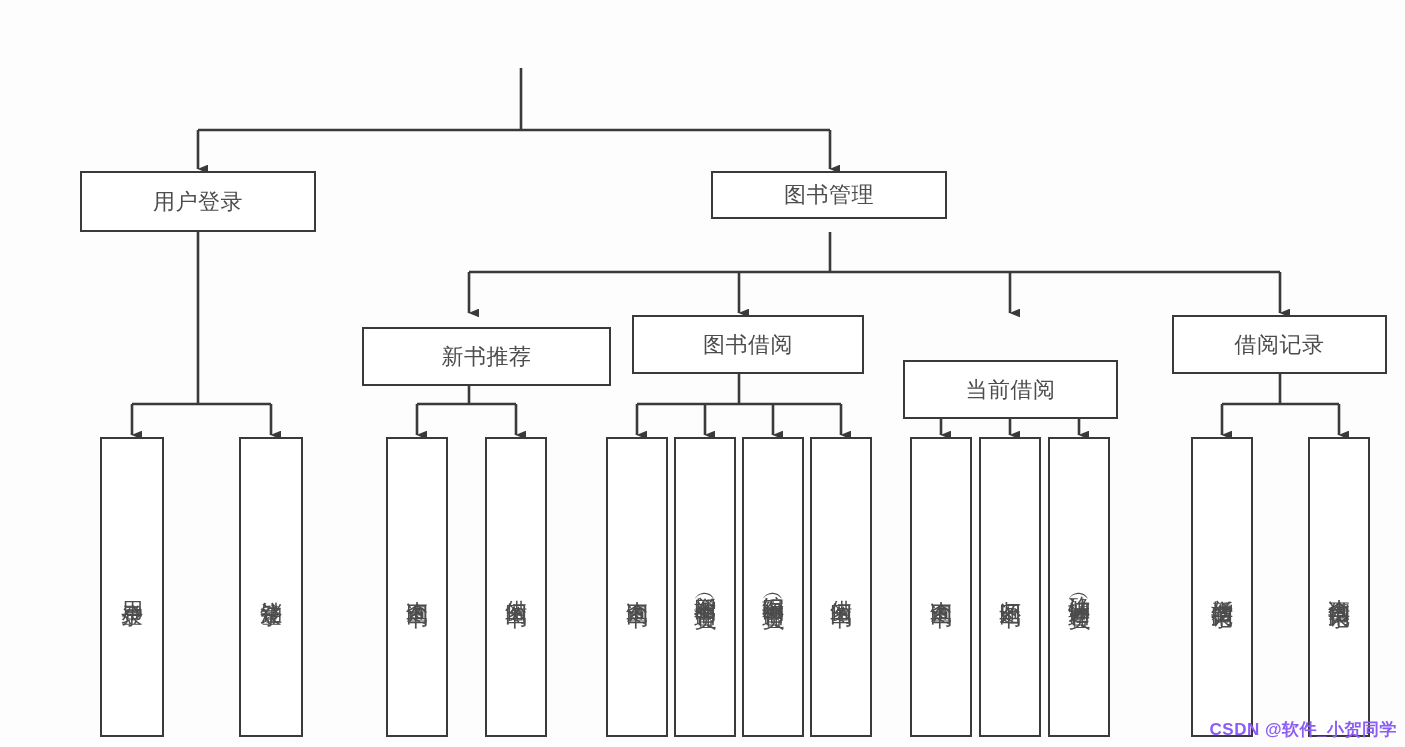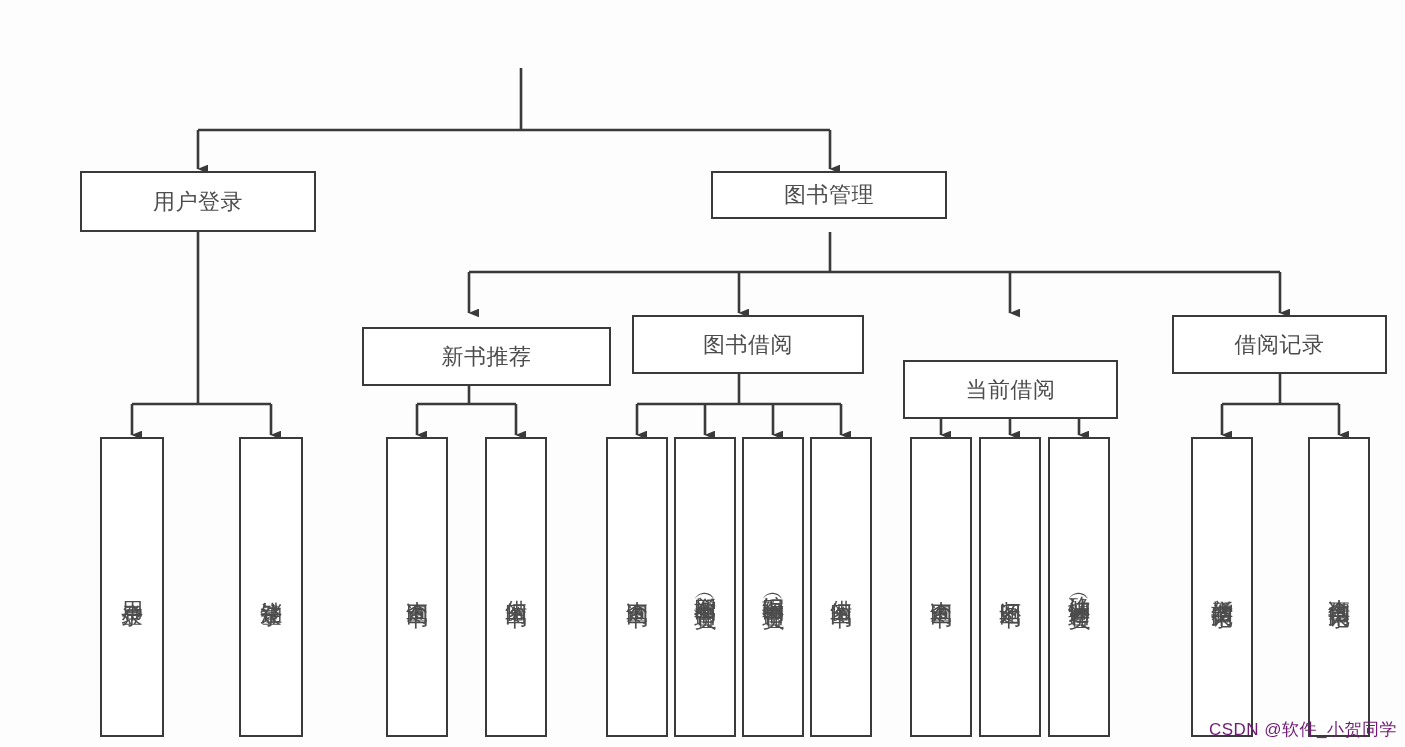--- a/index.html
+++ b/index.html
@@ -7,22 +7,22 @@
          font-family:"Liberation Sans","DejaVu Sans",sans-serif;overflow:hidden;}
   .node{position:absolute;box-sizing:border-box;border:2.5px solid #3a3a3a;
         background:#ffffff;display:flex;align-items:center;justify-content:center;}
   .node .lbl{color:#4c4c4c;font-size:22px;line-height:1.18;white-space:nowrap;letter-spacing:.5px;}
   .leaf{position:absolute;box-sizing:border-box;border:2.5px solid #3a3a3a;
         background:#ffffff;display:flex;align-items:center;justify-content:center;}
   .leaf .vlbl{writing-mode:vertical-rl;text-orientation:upright;
               color:#4c4c4c;font-size:22px;line-height:1.30;letter-spacing:2px;
               white-space:nowrap;}
   svg.edges{position:absolute;left:0;top:0;width:1405px;height:747px;pointer-events:none;}
-  .wm{position:absolute;right:8px;bottom:6px;color:#701a75;font-size:17px;
-      letter-spacing:.5px;white-space:nowrap;}
+  .wm{position:absolute;right:8px;bottom:6px;color:#8b5cf6;font-size:17px;
+      letter-spacing:.5px;white-space:nowrap;font-weight:bold;}
 </style>
 </head>
 <body>
 
 <div id="stage">
 
   <svg class="edges" viewBox="0 0 1405 747" xmlns="http://www.w3.org/2000/svg">
     <defs>
       <marker id="arw" markerWidth="9" markerHeight="11" refX="4.5" refY="10.4" orient="auto" markerUnits="userSpaceOnUse">
         <path d="M0,0 L9,0 L4.5,11 Z" fill="#3a3a3a"></path>

